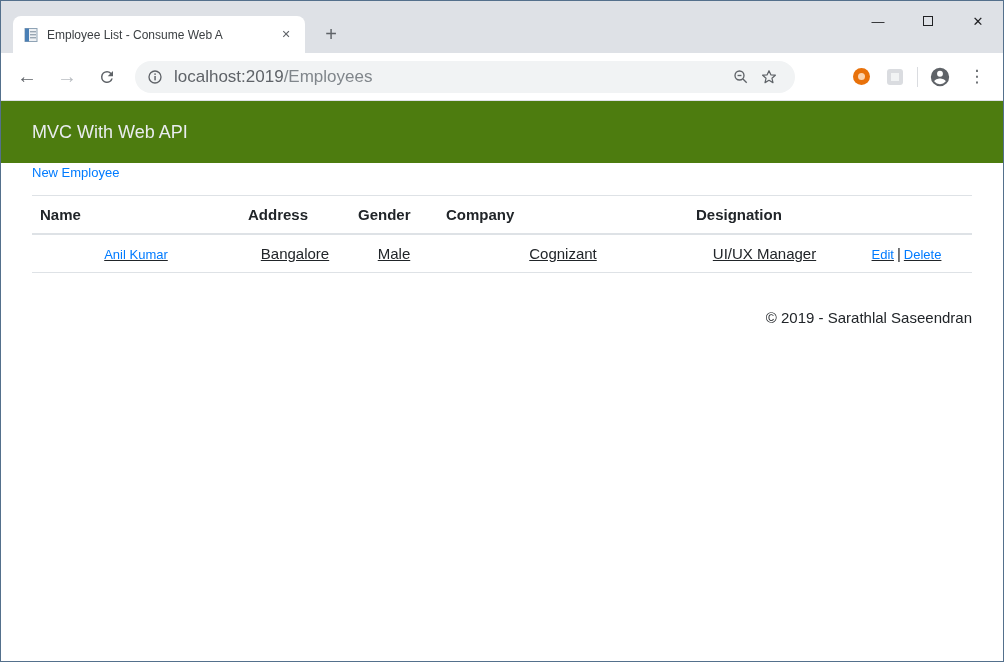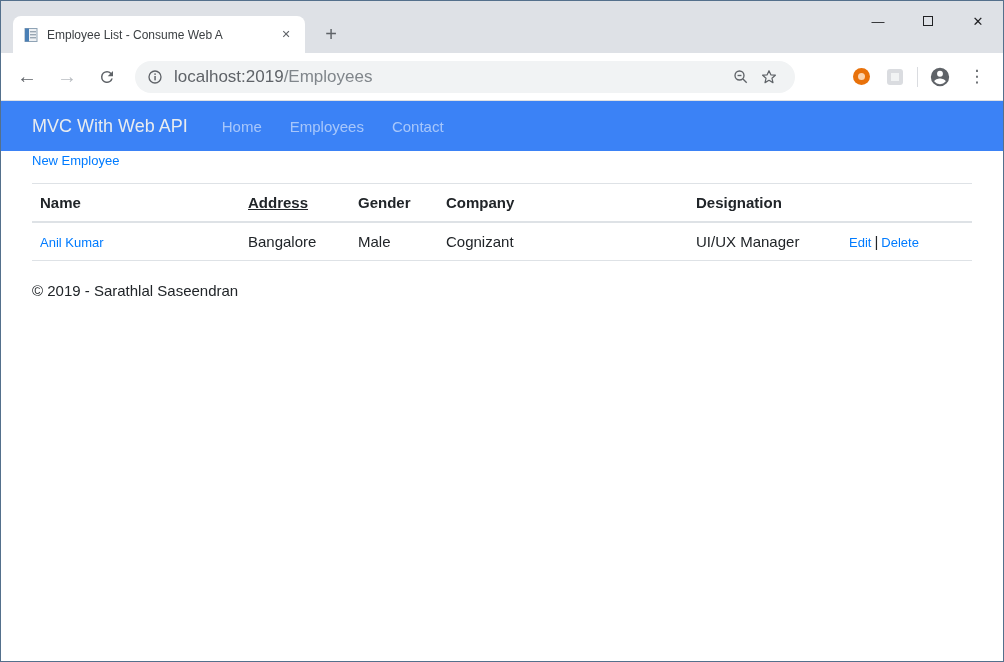--- a/index.html
+++ b/index.html
@@ -89,21 +89,21 @@
   }
   .ext-gray { width:16px; height:16px; border-radius:3px; background:#dadce0; position:relative; }
   .ext-gray::after {
     content:""; position:absolute; left:4px; top:4px; width:8px; height:8px; background:#f1f3f4;
   }
   .toolbar-sep { width:1px; height:20px; background:#dadce0; margin:0 5px; }
 
   
   .page { flex:1; background:#fff; display:flex; flex-direction:column; overflow:hidden; }
   .navbar {
-    height:50px; background:#3b82f6; flex:none;
+    height:62px; background:#4d7c0f; flex:none;
     display:flex; align-items:center;
   }
   .nav-inner {
     width:940px; margin:0 auto; display:flex; align-items:center;
   }
   .brand { color:#e9ecef; font-size:18px; text-decoration:none; cursor:pointer; }
   .nav-links { display:flex; margin-left:20px; }
   .nav-link {
     color:rgba(255,255,255,0.55); font-size:15px; text-decoration:none;
     padding:0 14px; cursor:pointer;
@@ -119,30 +119,30 @@
   table.emp-table {
     width:100%; border-collapse:collapse; margin-top:14px;
     font-size:15px; color:#212529;
     border-bottom:1px solid #dee2e6;
   }
   .emp-table th {
     text-align:left; font-weight:bold; padding:10px 8px;
     border-top:1px solid #dee2e6; border-bottom:2px solid #dee2e6;
   }
   .emp-table td {
-    text-align:left; padding:10px 8px; border-top:1px solid #dee2e6;
+    text-align:center; padding:10px 8px; border-top:1px solid #dee2e6;text-decoration:underline;
   }
   .emp-table th:nth-child(1){ width:208px; }
-  .emp-table th:nth-child(2){ width:110px;text-decoration:underline; }
+  .emp-table th:nth-child(2){ width:110px; }
   .emp-table th:nth-child(3){ width:88px; }
   .emp-table th:nth-child(4){ width:250px; }
   .emp-table th:nth-child(5){ width:153px; }
   .act-sep { color:#212529; margin:0 3px; }
 
-  .footer-text { margin-top:21px; font-size:15px; color:#212529; }
+  .footer-text { margin-top:36px; font-size:15px; color:#212529;text-align:right; }
 </style>
 </head>
 <body>
 
 <div class="window">
 
   <div class="titlebar">
     <div class="tab">
       <svg class="tab-favicon" viewBox="0 0 16 16">
         <rect x="2" y="1.5" width="12" height="13" fill="#eef1f4" stroke="#8fa3b5" stroke-width="1"></rect>
@@ -209,25 +209,20 @@
       </div>
       <div class="tool-icon" style="font-size:17px;">⋮</div>
     </div>
   </div>
 
   <div class="page">
 
     <div class="navbar">
       <div class="nav-inner">
         <a class="brand">MVC With Web API</a>
-        <div class="nav-links">
-          <a class="nav-link">Home</a>
-          <a class="nav-link">Employees</a>
-          <a class="nav-link">Contact</a>
-        </div>
       </div>
     </div>
 
     <div class="content">
       <a class="plain-link">New Employee</a>
 
       <table class="emp-table">
         <thead>
           <tr>
             <th>Name</th>

